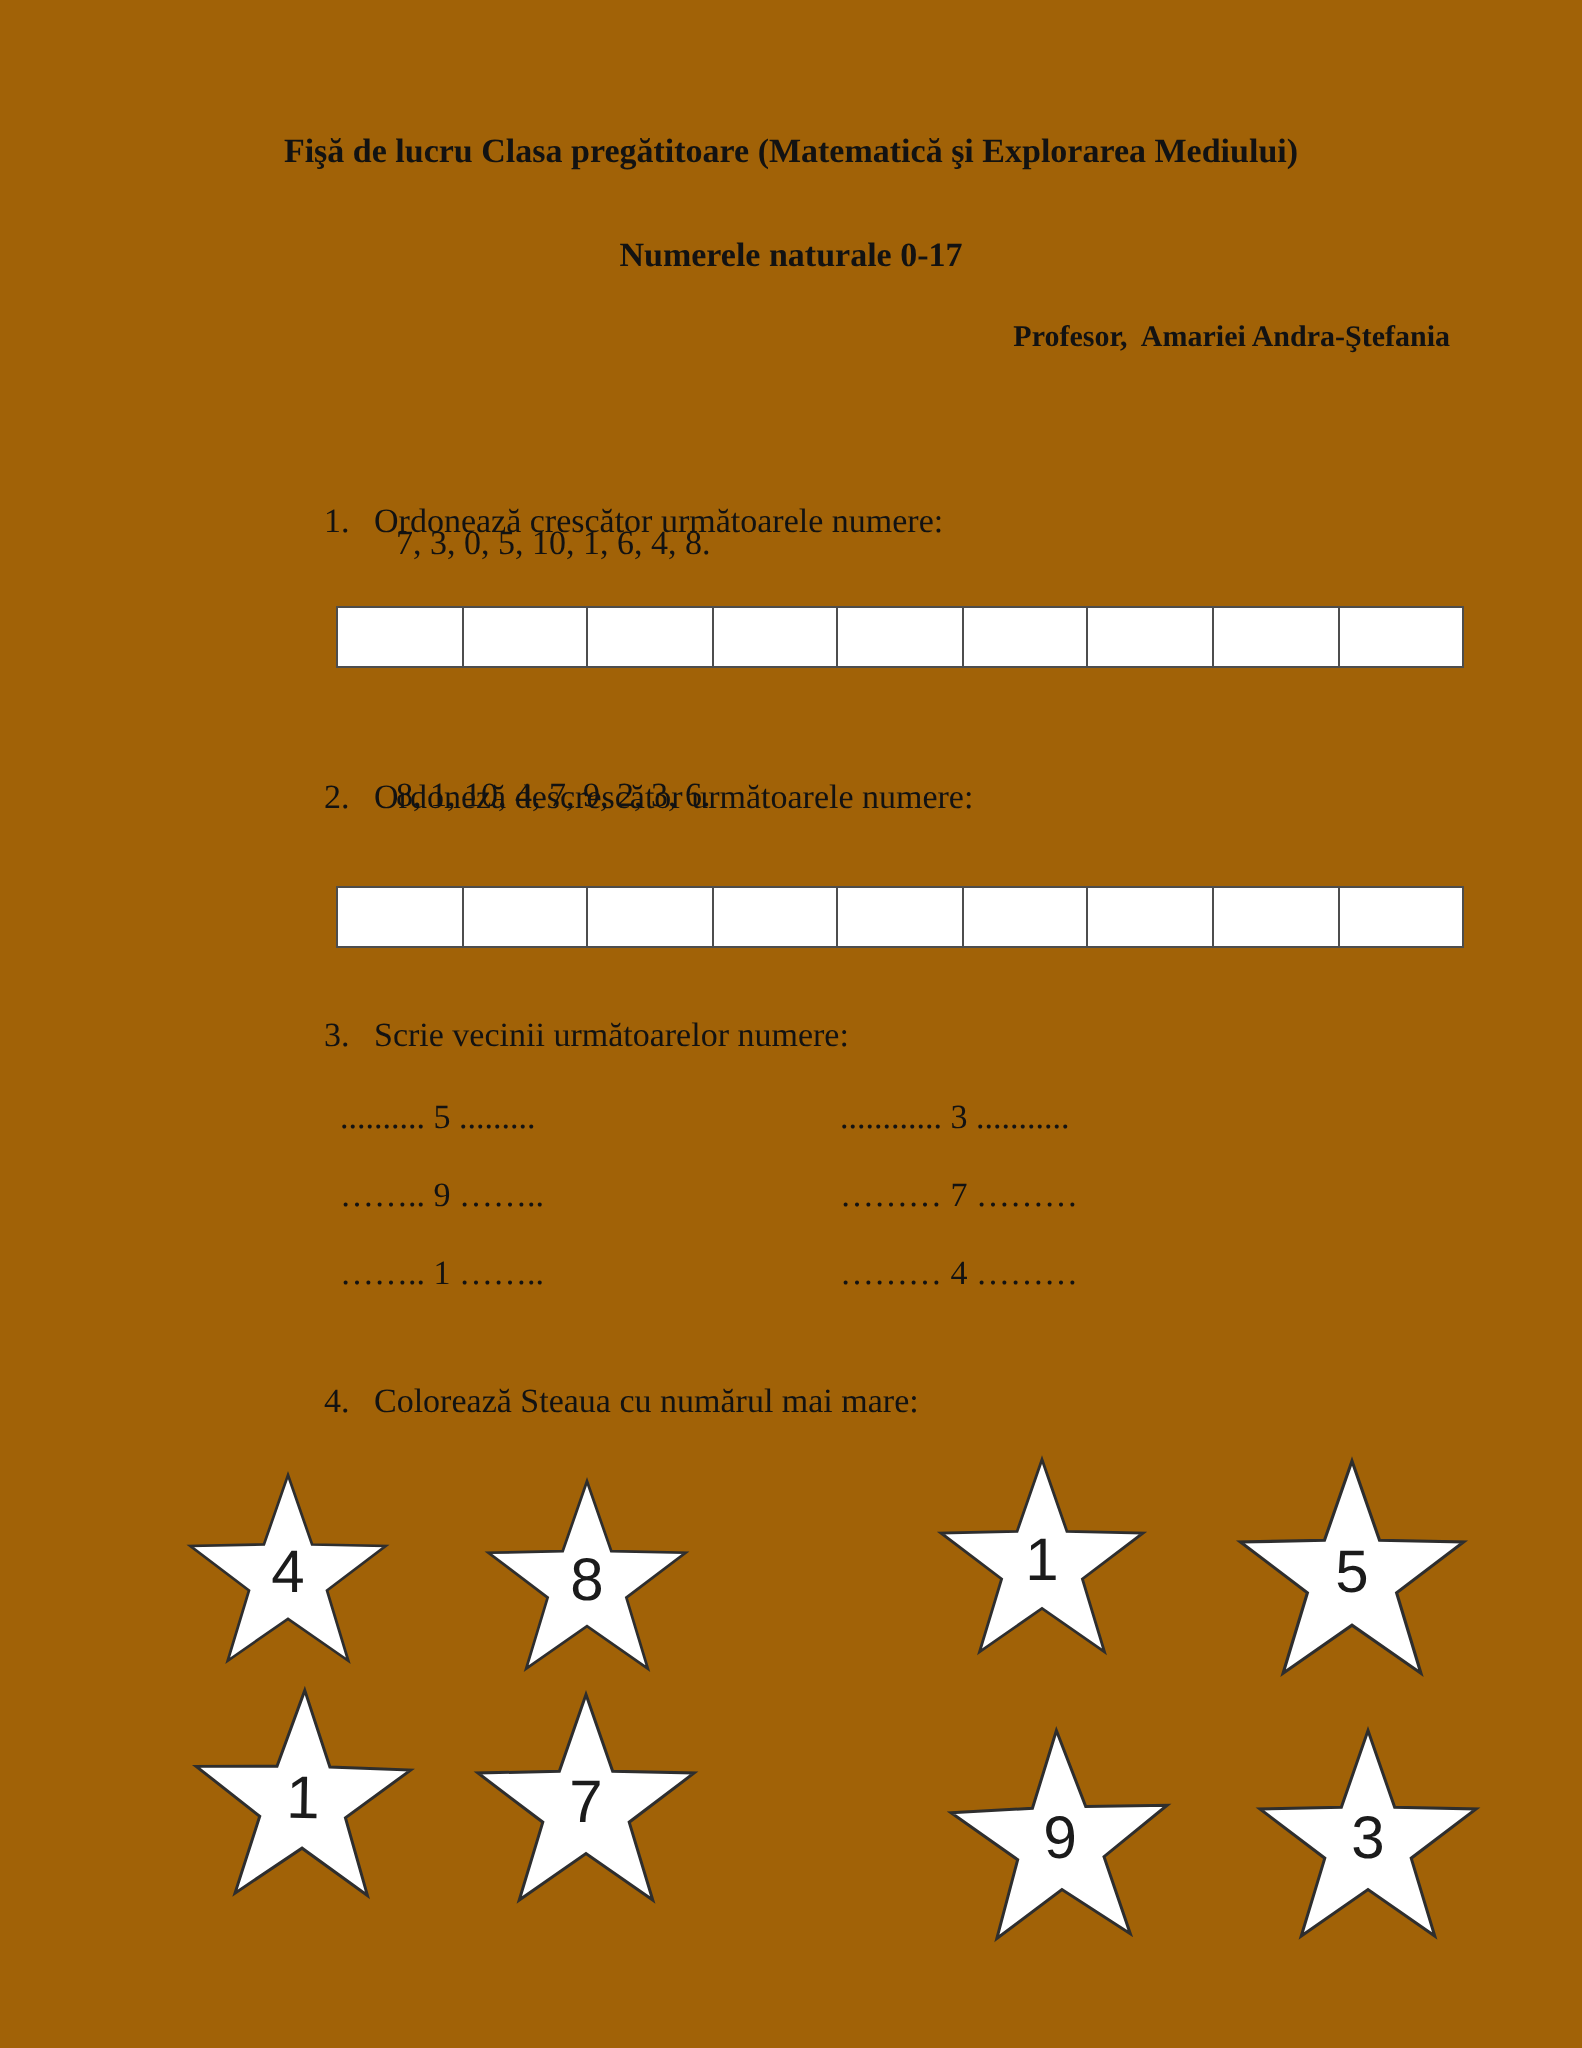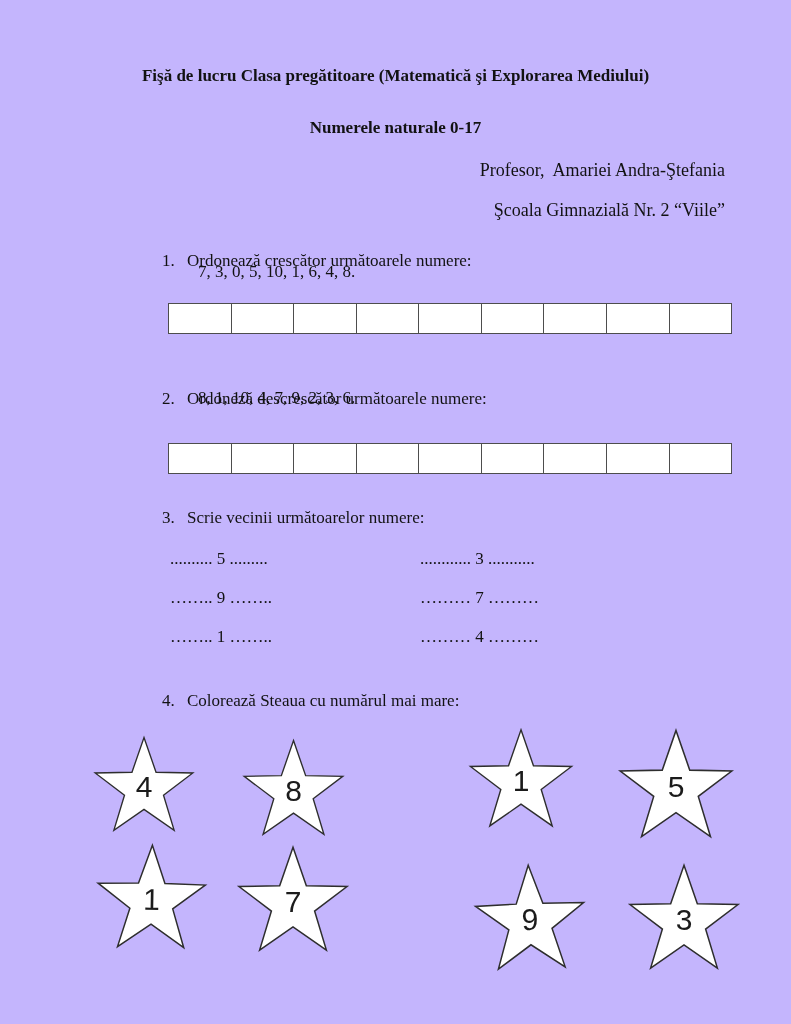--- a/index.html
+++ b/index.html
@@ -1,24 +1,24 @@
 <!DOCTYPE html>
 <html><head>
 <meta charset="utf-8">
 <style>
   html,body { margin:0; padding:0; background:#ffffff; }
   .page {
     position:relative; width:791px; height:1024px; margin:0 auto;
-    background:#c4b5fd; color:#121212; overflow:hidden;
+    background:#a16207; color:#121212; overflow:hidden;
     font-family:"Liberation Serif", serif;
   }
   .line { position:absolute; white-space:pre; font-size:17px; line-height:1.2; }
   .center { left:0; width:100%; text-align:center; }
   .bold { font-weight:bold; }
-  .hdr-right { right:66px; font-size:18px; font-weight:normal; }
+  .hdr-right { right:66px; font-size:15px; font-weight:bold; }
 
   .ex-line { position:absolute; left:145px; font-size:17px; white-space:pre; }
   .ex-num { display:inline-block; width:25px; }
   .seq-line { position:absolute; left:170px; font-size:17px; white-space:pre;margin-left:28px; }
 
   .answer-table {
     position:absolute; left:168px; width:564px; height:31px;
     display:flex; border:1px solid #4d4d4d; box-sizing:border-box; background:#fff;
   }
   .answer-table .cell { flex:1 1 0; border-left:1px solid #4d4d4d; }
@@ -36,21 +36,20 @@
   }
 </style>
 </head>
 <body>
 
 <div class="page">
 
   <div class="line center bold" style="top:66px;">Fişă de lucru Clasa pregătitoare (Matematică şi Explorarea Mediului)</div>
   <div class="line center bold" style="top:118px;">Numerele naturale 0-17</div>
   <div class="line hdr-right" style="top:160px;">Profesor,  Amariei Andra-Ştefania</div>
-  <div class="line hdr-right" style="top:200px;">Şcoala Gimnazială Nr. 2 “Viile”</div>
 
   <div class="ex-line" style="top:231px;">
     <span class="ex-num">1.</span><span>Ordonează crescător următoarele numere:</span>
   </div>
   <div class="seq-line" style="top:262px;">7, 3, 0, 5, 10, 1, 6, 4, 8.</div>
   <div class="answer-table" style="top:303px;">
     <div class="cell"></div>
     <div class="cell"></div>
     <div class="cell"></div>
     <div class="cell"></div>

